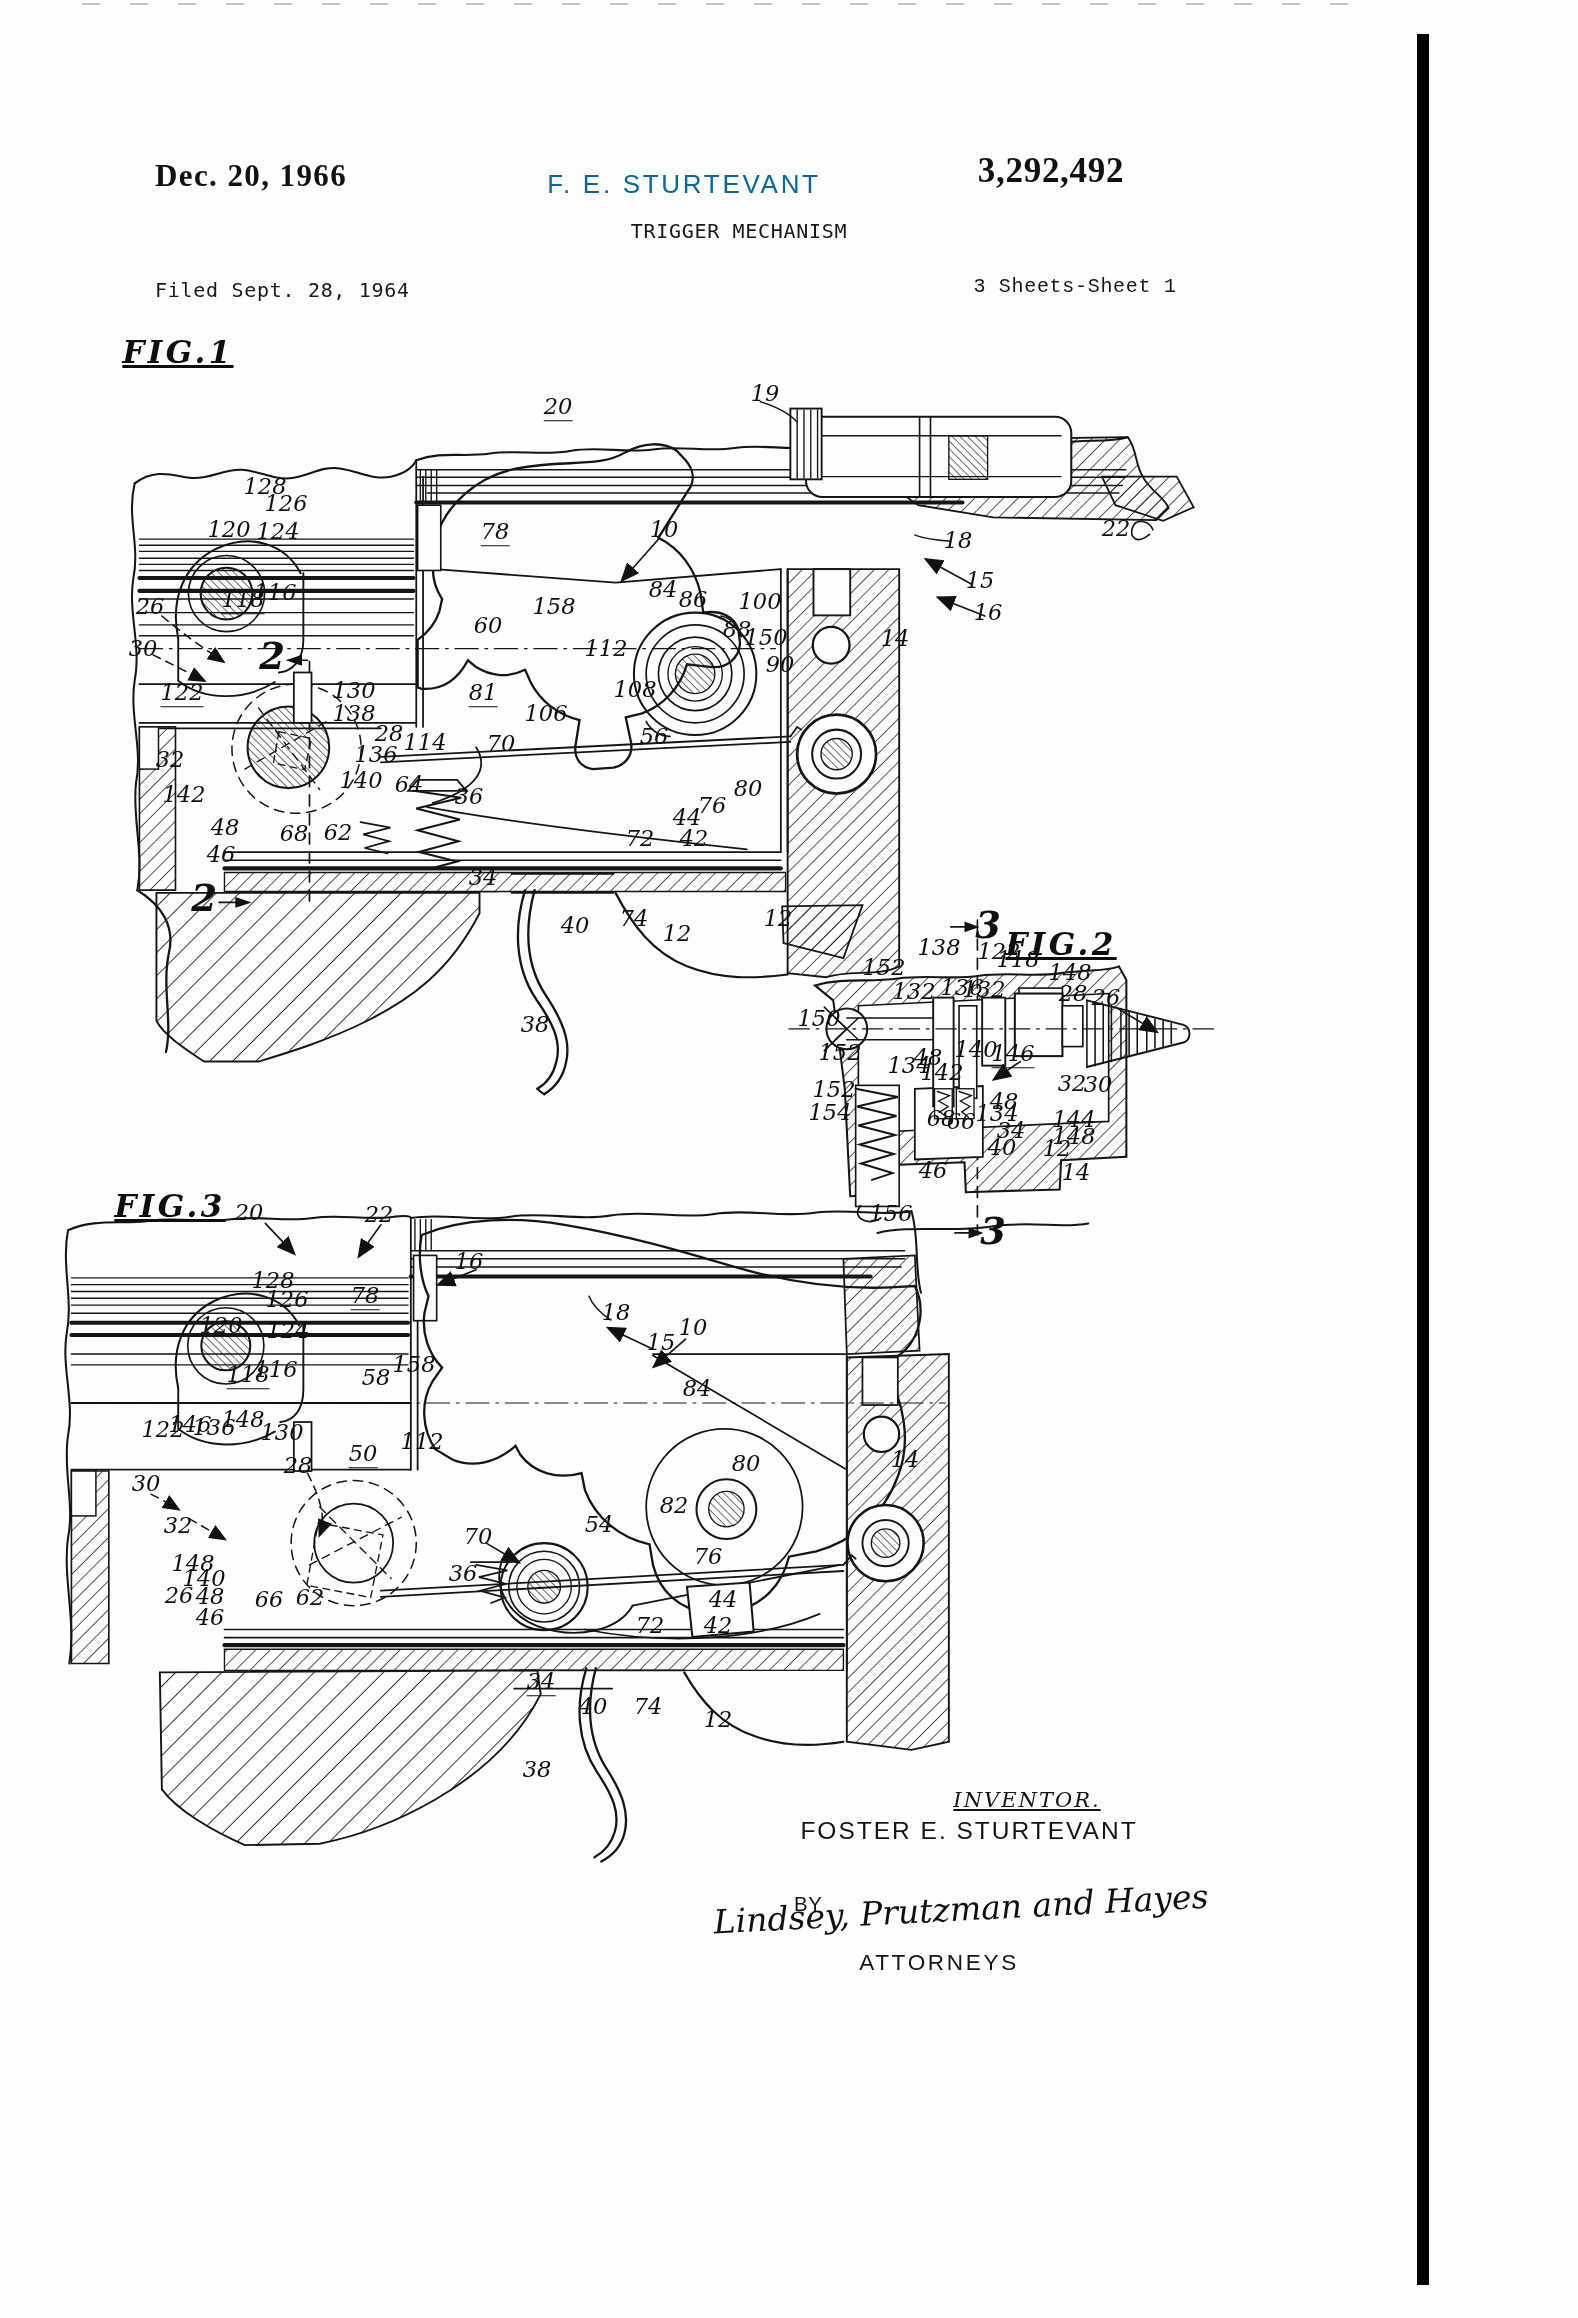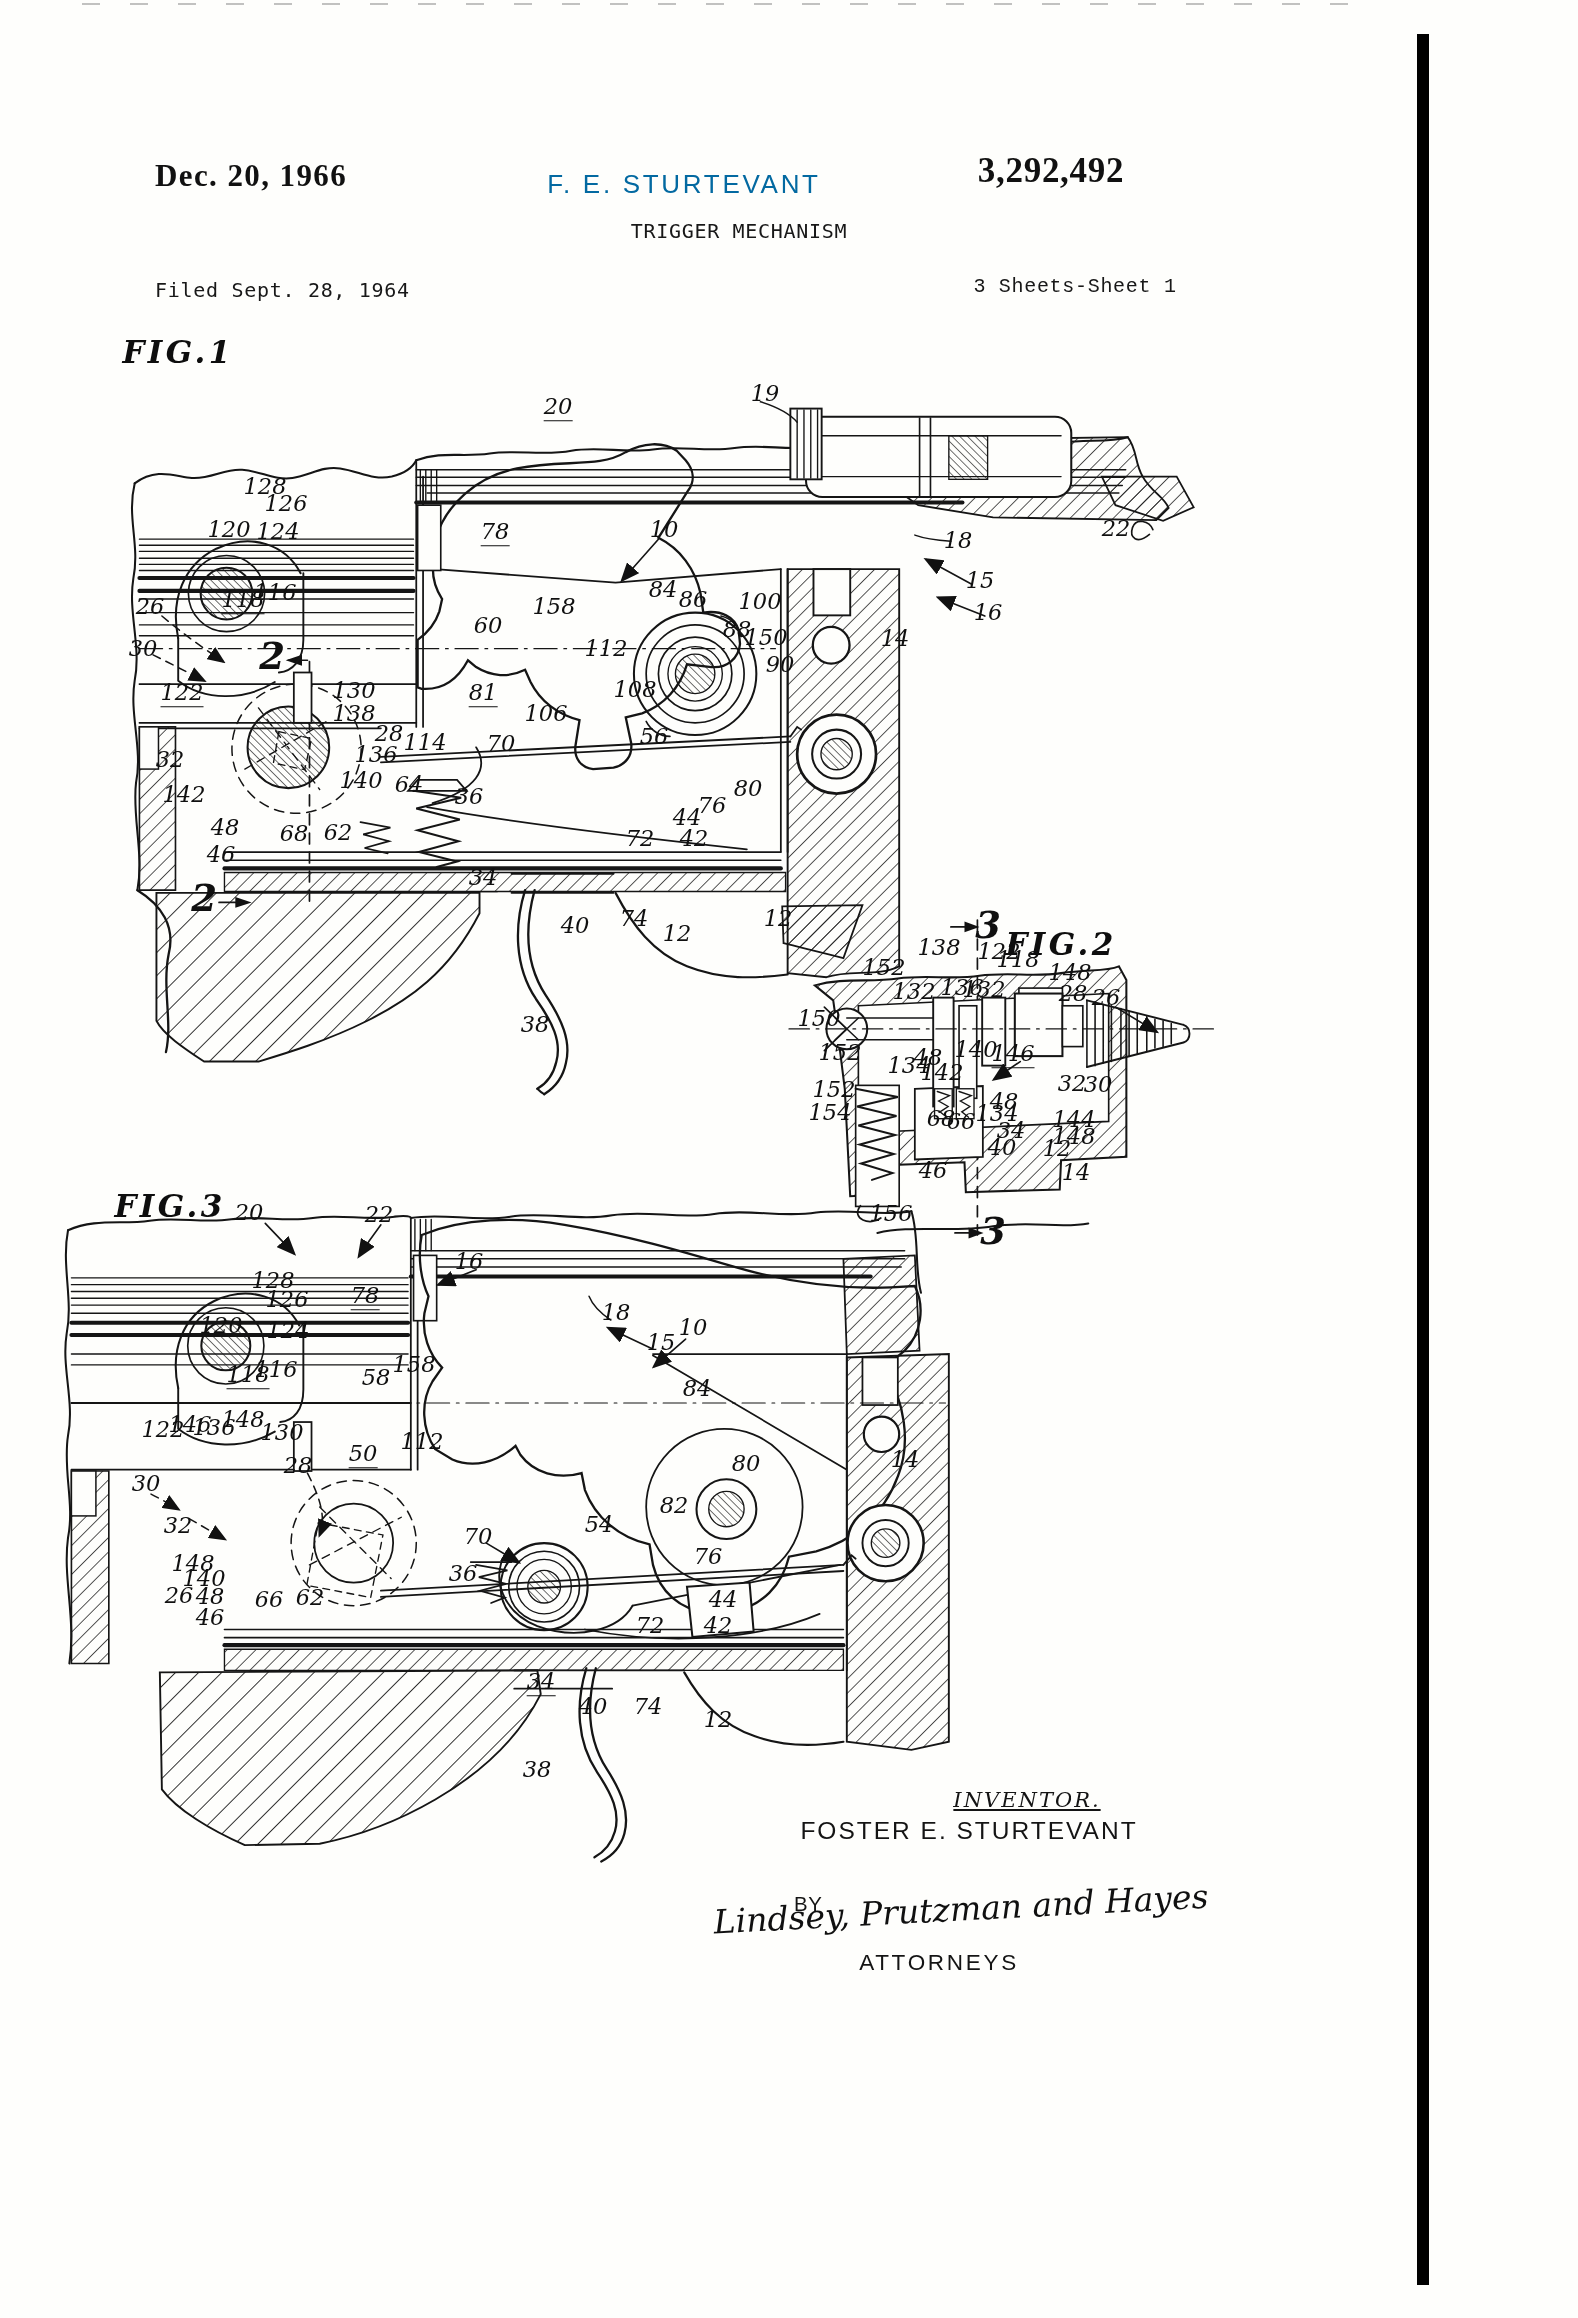--- a/index.html
+++ b/index.html
@@ -15,21 +15,21 @@
   .h-name{font:26px "Liberation Sans",sans-serif;letter-spacing:2.7px;color:#0369a1;text-align:right;}
   .h-num{font:bold 35px "Liberation Serif",serif;letter-spacing:0.7px;color:#111;}
   .h-mono{font:20px "DejaVu Sans Mono",monospace;color:#181818;letter-spacing:0.7px;}
   
   .figwrap{position:absolute;left:0;top:0;width:100%;height:100%;}
   .ref{position:absolute;transform:translate(-50%,-50%);font:italic 22.5px "DejaVu Serif",serif;
        color:#101010;line-height:1;white-space:nowrap;}
   .ref.ul{border-bottom:1.7px solid #101010;padding-bottom:2px;}
   .ref.b{font-size:37px;font-weight:bold;}
   .figcap{position:absolute;transform:translate(-50%,-50%);font:bold italic 31px "DejaVu Serif",serif;
-       letter-spacing:3.4px;color:#0e0e0e;white-space:nowrap;}
+       letter-spacing:3.4px;color:#0e0e0e;white-space:nowrap;text-decoration:underline;}
   
   .sig-inv{font:italic 21px "DejaVu Serif",serif;letter-spacing:2px;color:#141414;}
   .sig-name{font:24.5px "Liberation Sans",sans-serif;letter-spacing:2px;color:#141414;}
   .sig-by{font:20.4px "Liberation Sans",sans-serif;letter-spacing:0.7px;color:#141414;}
   .sig-script{font:italic 33px "DejaVu Serif",serif;color:#101010;transform:translate(-50%,-50%) rotate(-3deg);}
   .sig-att{font:22.5px "Liberation Sans",sans-serif;letter-spacing:2.7px;color:#141414;}
   svg{position:absolute;left:0;top:0;}
   svg *{vector-effect:none;}
 </style>
 </head>

